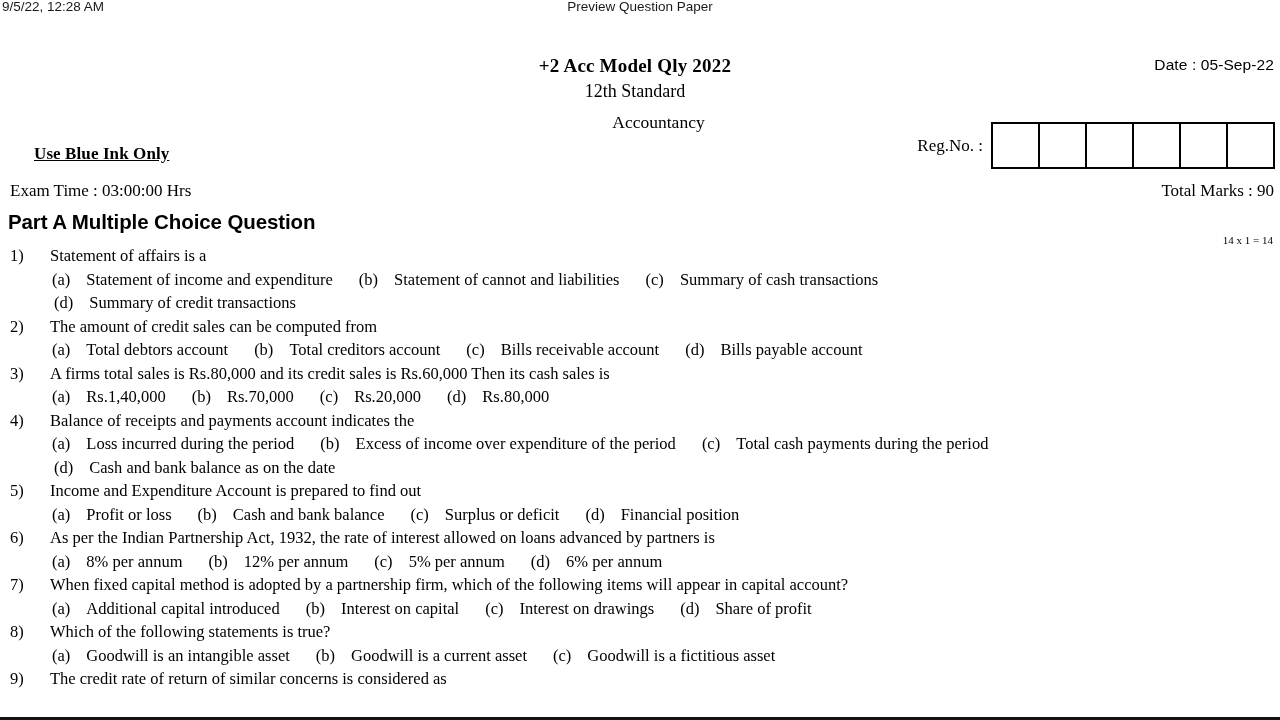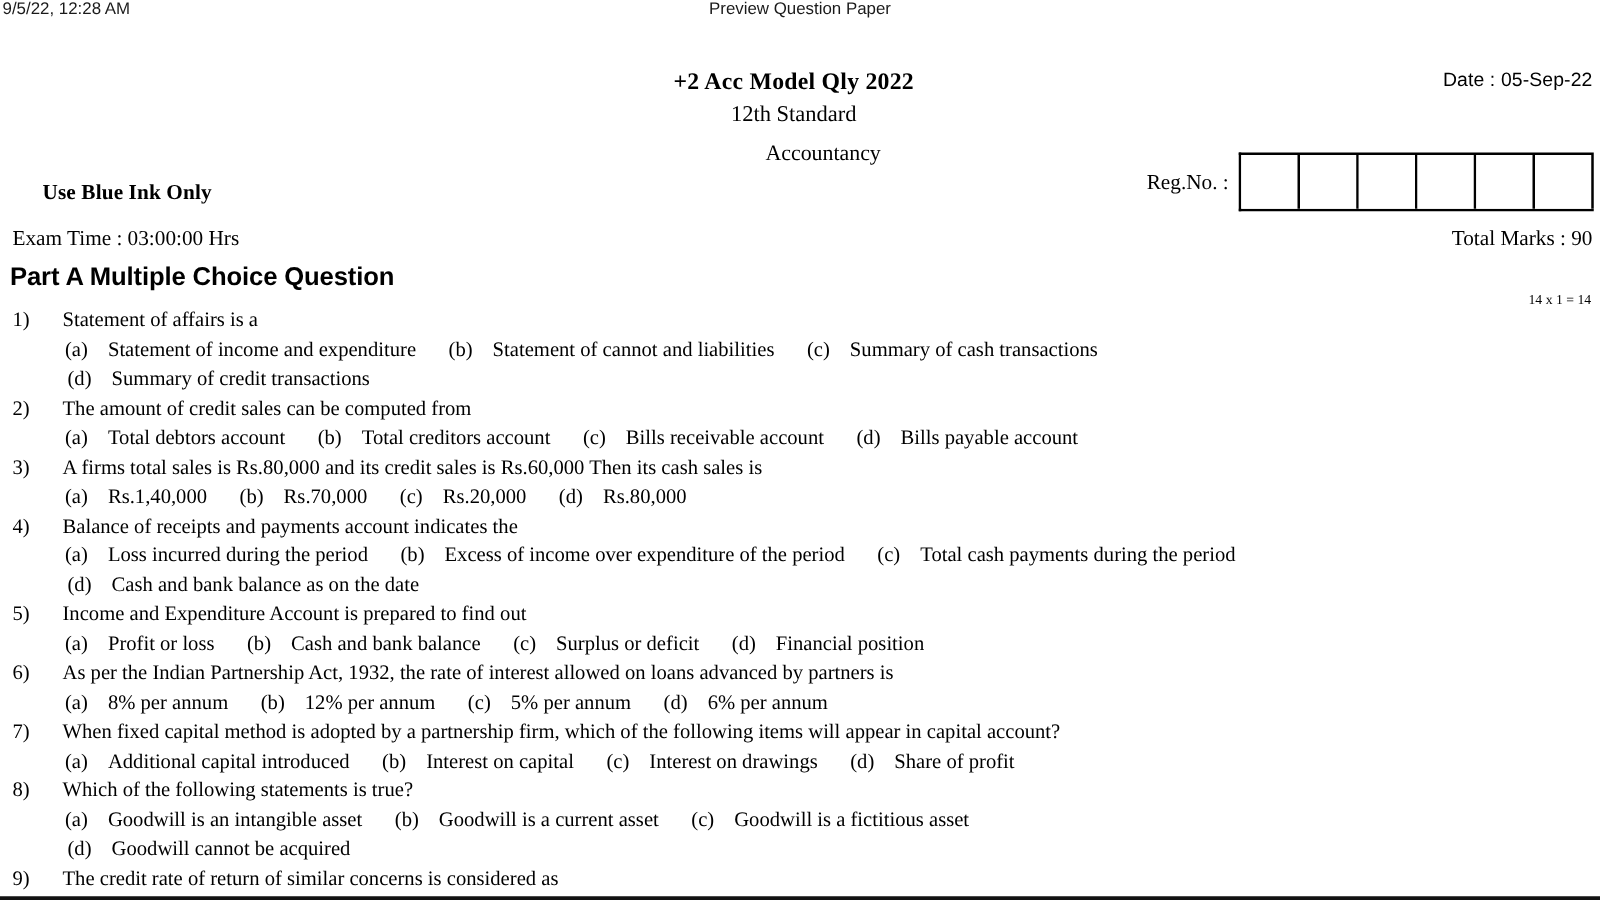--- a/index.html
+++ b/index.html
@@ -117,20 +117,21 @@
   }
 
   
   .blue-ink {
     position: absolute;
     left: 34px;
     top: 126px;
     font-size: 17px;
     font-weight: bold;
     letter-spacing: .1px;
+    text-decoration: underline;
   }
 
   
   .exam-time {
     position: absolute;
     left: 10px;
     top: 163px;
     font-size: 17px;
     white-space: nowrap;
   }
@@ -301,21 +302,20 @@
       </div>
       <div class="question">
         <span class="q-num">7)</span>
         <div class="q-text">When fixed capital method is adopted by a partnership firm, which of the following items will appear in capital account?</div>
         <div class="q-options"><span class="opt"><span class="opt-key">(a)</span><span class="opt-text">Additional capital introduced</span></span><span class="opt"><span class="opt-key">(b)</span><span class="opt-text">Interest on capital</span></span><span class="opt"><span class="opt-key">(c)</span><span class="opt-text">Interest on drawings</span></span><span class="opt"><span class="opt-key">(d)</span><span class="opt-text">Share of profit</span></span></div>
       </div>
       <div class="question">
         <span class="q-num">8)</span>
         <div class="q-text">Which of the following statements is true?</div>
         <div class="q-options"><span class="opt"><span class="opt-key">(a)</span><span class="opt-text">Goodwill is an intangible asset</span></span><span class="opt"><span class="opt-key">(b)</span><span class="opt-text">Goodwill is a current asset</span></span><span class="opt"><span class="opt-key">(c)</span><span class="opt-text">Goodwill is a fictitious asset</span></span></div>
-        <div class="q-options" style="padding-left: 4px;"><span class="opt"><span class="opt-key">(d)</span><span class="opt-text">Goodwill cannot be acquired</span></span></div>
       </div>
       <div class="question">
         <span class="q-num">9)</span>
         <div class="q-text">The credit rate of return of similar concerns is considered as</div>
       </div>
     </div>
 
   <div class="clipped-line">(a)&nbsp;&nbsp;Normal rate of return&nbsp;&nbsp;&nbsp;&nbsp;(b)&nbsp;&nbsp;Expected rate of return&nbsp;&nbsp;&nbsp;&nbsp;(c)&nbsp;&nbsp;Average rate of return&nbsp;&nbsp;&nbsp;&nbsp;(d)&nbsp;&nbsp;Total rate of return</div>
   <div class="bottom-bar"></div>
 

